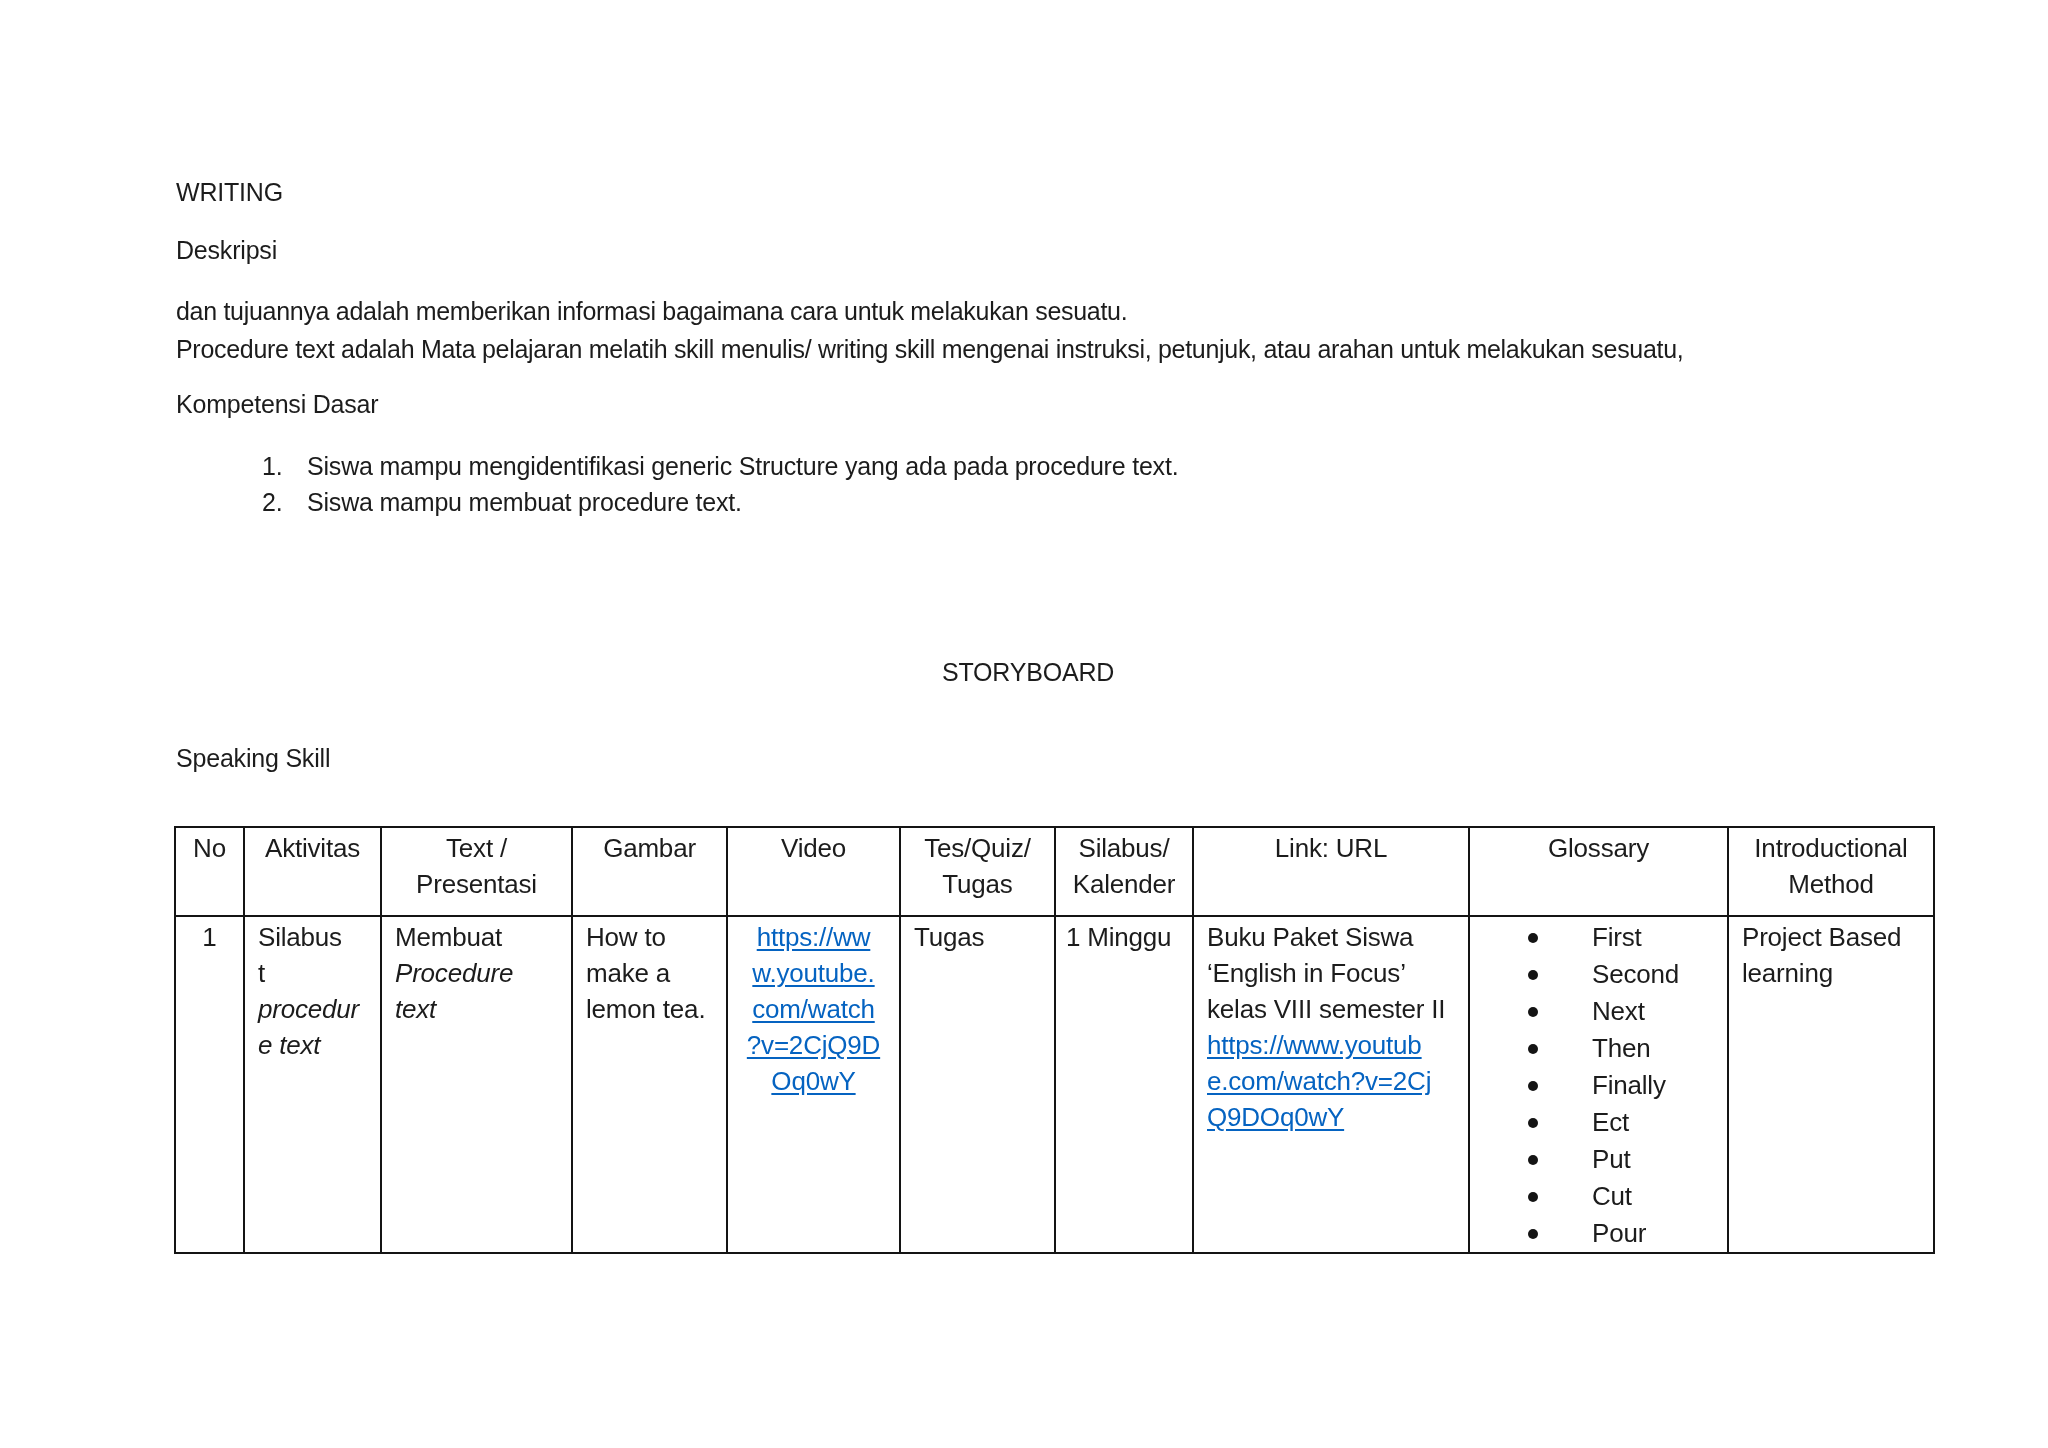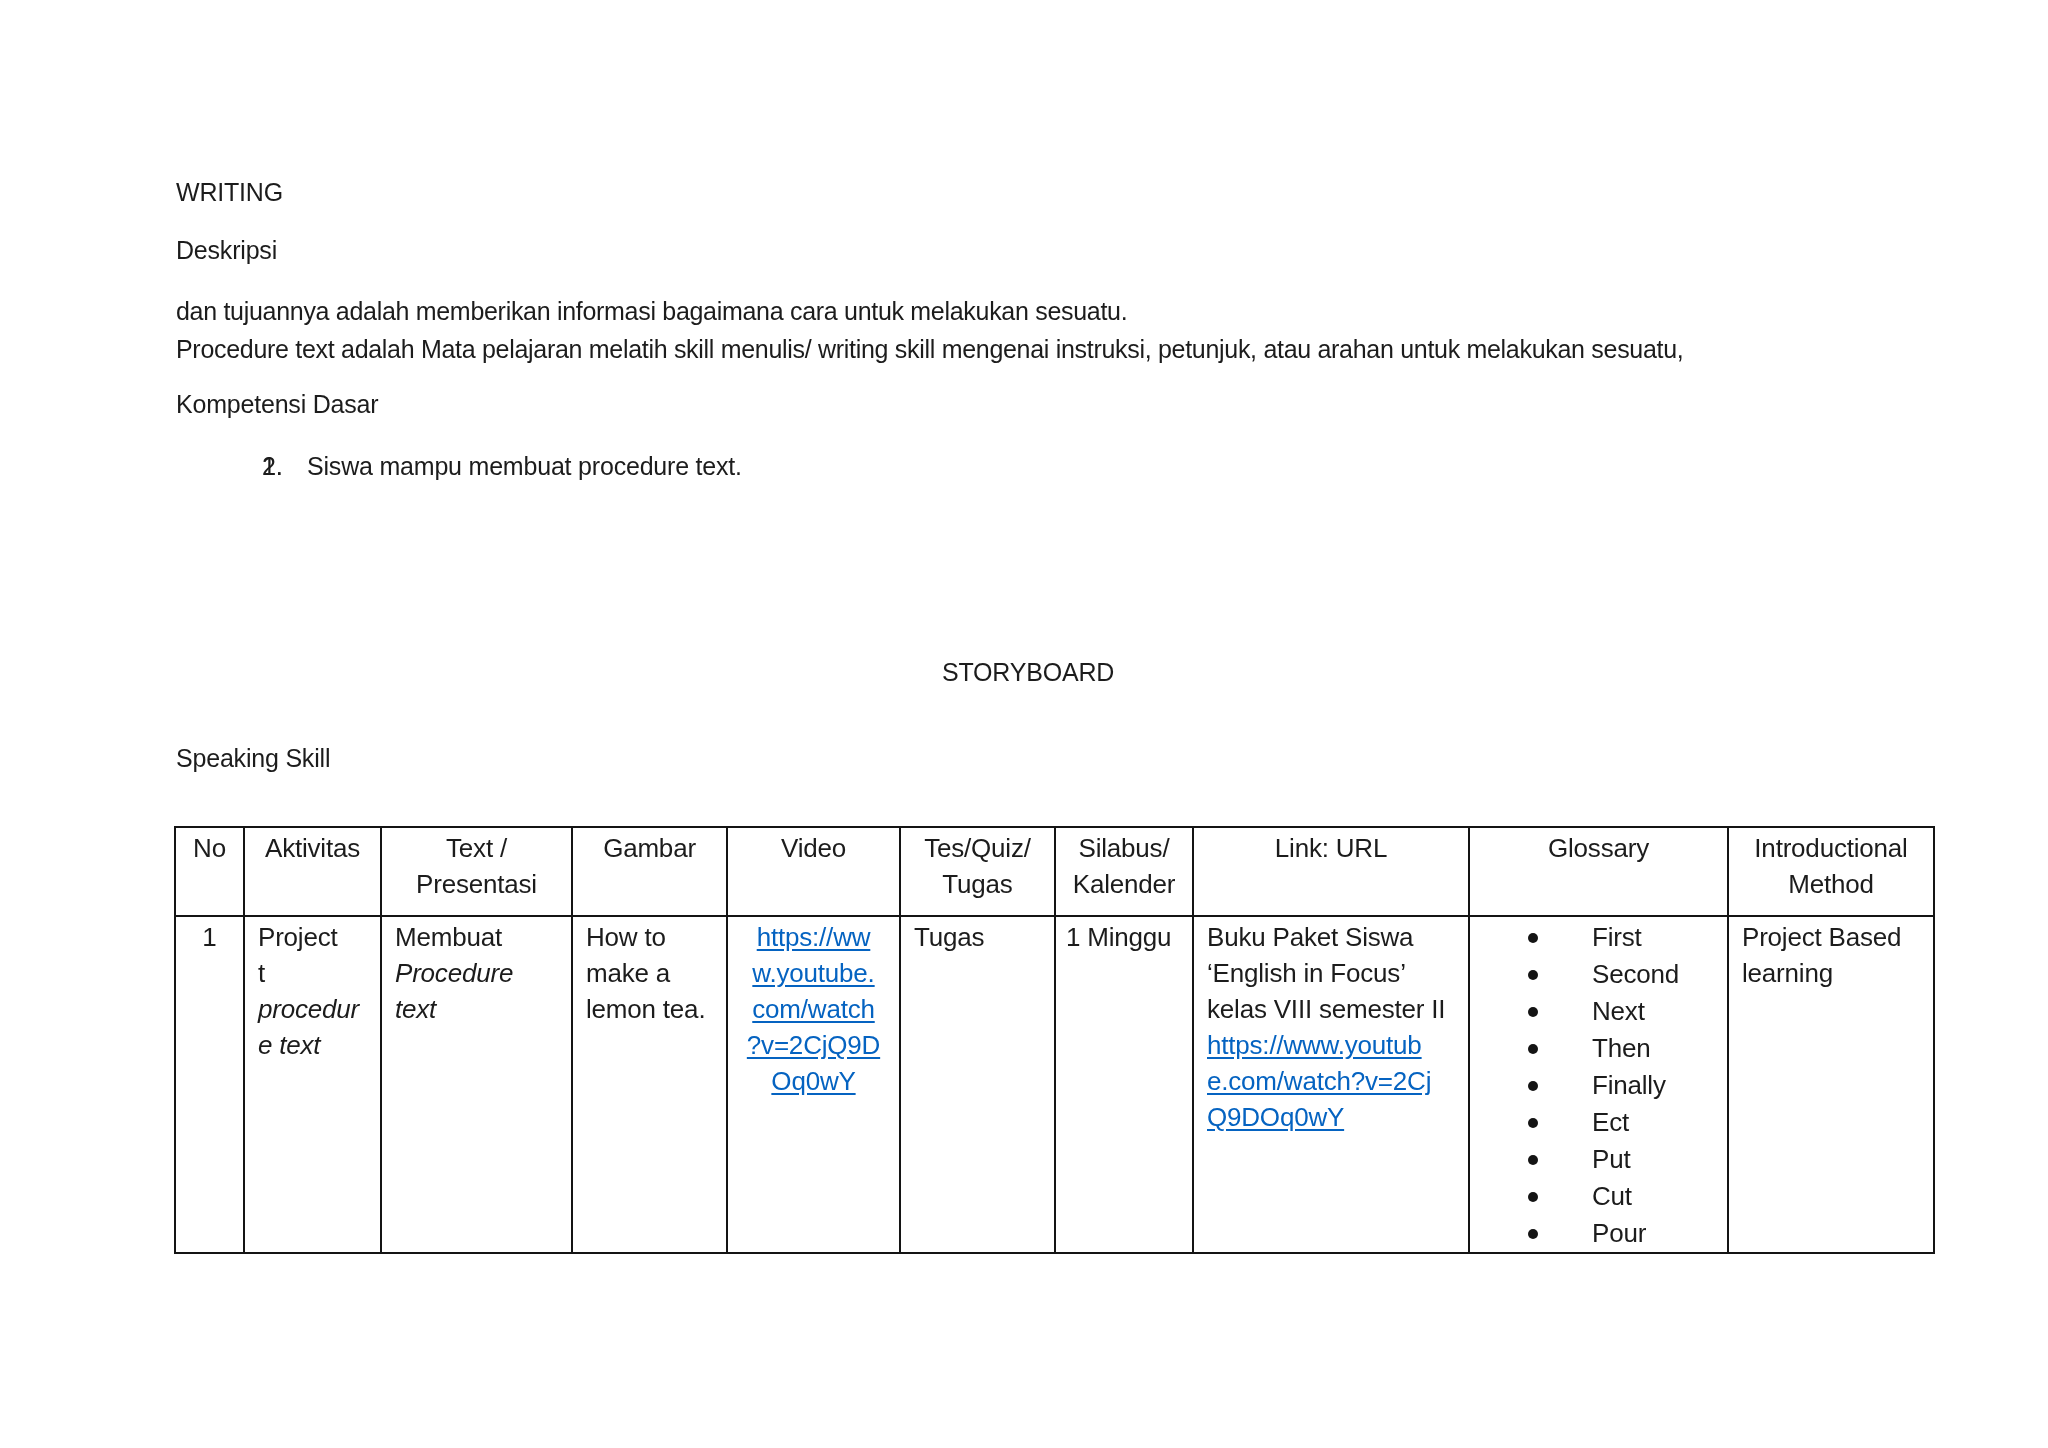--- a/index.html
+++ b/index.html
@@ -36,20 +36,21 @@
 <div class="para">
   <span>dan tujuannya adalah memberikan  informasi bagaimana cara untuk melakukan sesuatu.</span>
   <span>Procedure  text adalah Mata pelajaran melatih skill menulis/ writing skill mengenai instruksi, petunjuk,  atau arahan untuk  melakukan sesuatu,</span>
 </div>
 
 <div class="t" style="left:176px; top:389px;">Kompetensi  Dasar</div>
 
 <div class="ol">
   <div class="li">
     <span class="num">1.</span>
+    <span>Siswa mampu  mengidentifikasi generic Structure  yang ada pada procedure  text.</span>
   </div>
   <div class="li">
     <span class="num">2.</span>
     <span>Siswa mampu  membuat  procedure  text.</span>
   </div>
 </div>
 
 <div class="t" style="left:942px; top:657px;">STORYBOARD</div>
 <div class="t" style="left:176px; top:743px;">Speaking Skill</div>
 
@@ -99,21 +100,21 @@
           <span class="brk">Glossary</span>
         </th>
     <th>
           <span class="brk">Introductional</span>
           <span class="brk">Method</span>
         </th>
   </tr>
   <tr class="body">
     <td class="c" style="padding-left:6px;padding-right:6px;">1</td>
     <td>
-      <span class="brk">Project</span>
+      <span class="brk">Silabus</span>
       <span class="brk">t</span>
       <span class="brk it">procedur</span>
       <span class="brk it">e text</span>
     </td>
     <td>
       <span class="brk">Membuat</span>
       <span class="brk it">Procedure</span>
       <span class="brk it">text</span>
     </td>
     <td>

